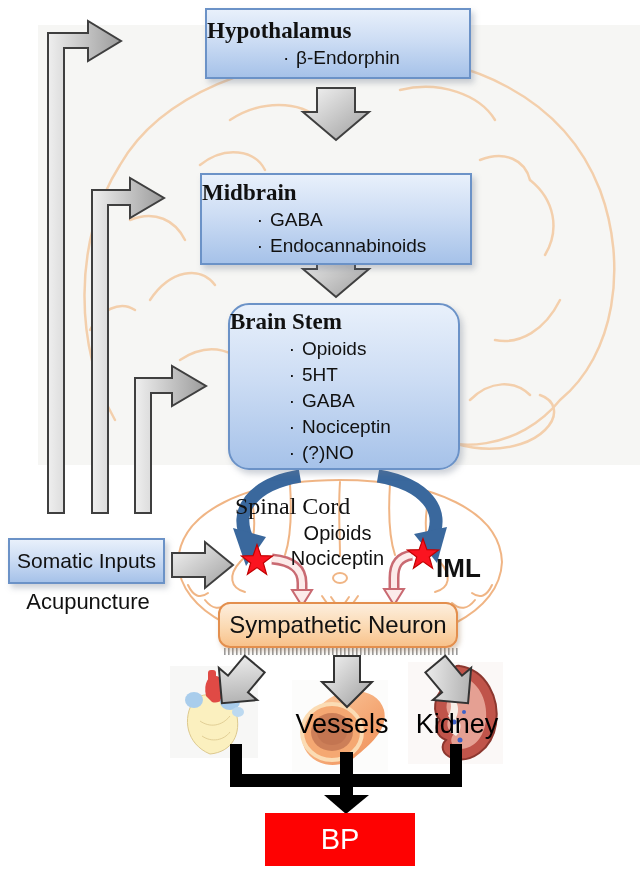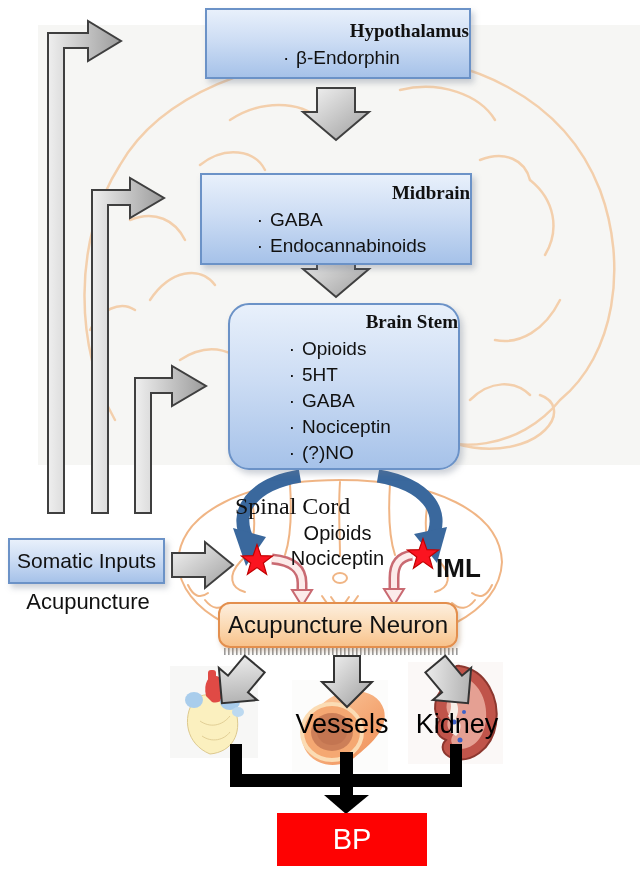--- a/index.html
+++ b/index.html
@@ -4,22 +4,22 @@
 <style>
   html,body{margin:0;padding:0;background:#fff;}
   .canvas{position:relative;width:640px;height:871px;background:#ffffff;overflow:hidden;
           font-family:"Liberation Sans",sans-serif;color:#111;}
   .abs{position:absolute;box-sizing:border-box;}
   svg.layer{position:absolute;left:0;top:0;}
   .bluebox{position:absolute;box-sizing:border-box;border:2px solid #6b92c7;
            background:linear-gradient(180deg,#e8f0fb 0%,#cdddf4 45%,#a6c2e9 100%);
            box-shadow:3px 4px 6px rgba(110,120,140,.35);
            display:flex;flex-direction:column;justify-content:center;}
-  .box-title{font-family:"Liberation Serif",serif;font-weight:bold;font-size:19px;
-             text-align:right;line-height:28px;}
+  .box-title{font-family:"Liberation Serif",serif;font-weight:bold;font-size:23px;
+             text-align:left;line-height:28px;}
   .items{display:flex;flex-direction:column;}
   .item{font-size:19px;line-height:26px;white-space:nowrap;}
   .bullet{display:inline-block;width:20px;text-align:center;}
   .center{text-align:center;}
   .sc-title{font-family:"Liberation Serif",serif;font-weight:normal;font-size:24px;line-height:29px;text-align:left;}
   .sc-item{font-size:20px;line-height:25px;text-align:center;}
   .plain-label{position:absolute;font-size:22px;}
   .organ-label{position:absolute;font-size:27px;text-align:center;color:#000;}
   .symp-box{position:absolute;box-sizing:border-box;border:2px solid #e38f4e;border-radius:12px;
             background:linear-gradient(180deg,#fdeedd 0%,#fbd9b2 55%,#f8c28b 100%);
@@ -204,23 +204,23 @@
   </div>
 
   <div class="plain-label" style="left:436px;top:553px;font-size:26px;font-weight:bold;">IML</div>
 
   <div class="bluebox" style="left:8px;top:538px;width:157px;height:46px;align-items:center;">
     <div style="font-size:21px;">Somatic Inputs</div>
   </div>
   <div class="plain-label center" style="left:8px;top:589px;width:160px;text-align:center;">Acupuncture</div>
 
   <div class="symp-box" style="left:218px;top:602px;width:240px;height:46px;">
-    <span>Acupuncture Neuron</span>
+    <span>Sympathetic Neuron</span>
   </div>
 
   <div class="organ-label" style="left:286px;top:709px;width:112px;">Vessels</div>
   <div class="organ-label" style="left:402px;top:709px;width:110px;">Kidney</div>
 
-  <div class="bp-box" style="left:277px;top:813px;width:150px;height:53px;">
+  <div class="bp-box" style="left:265px;top:813px;width:150px;height:53px;">
     <span>BP</span>
   </div>
 
 </div>
 
 </body></html>

